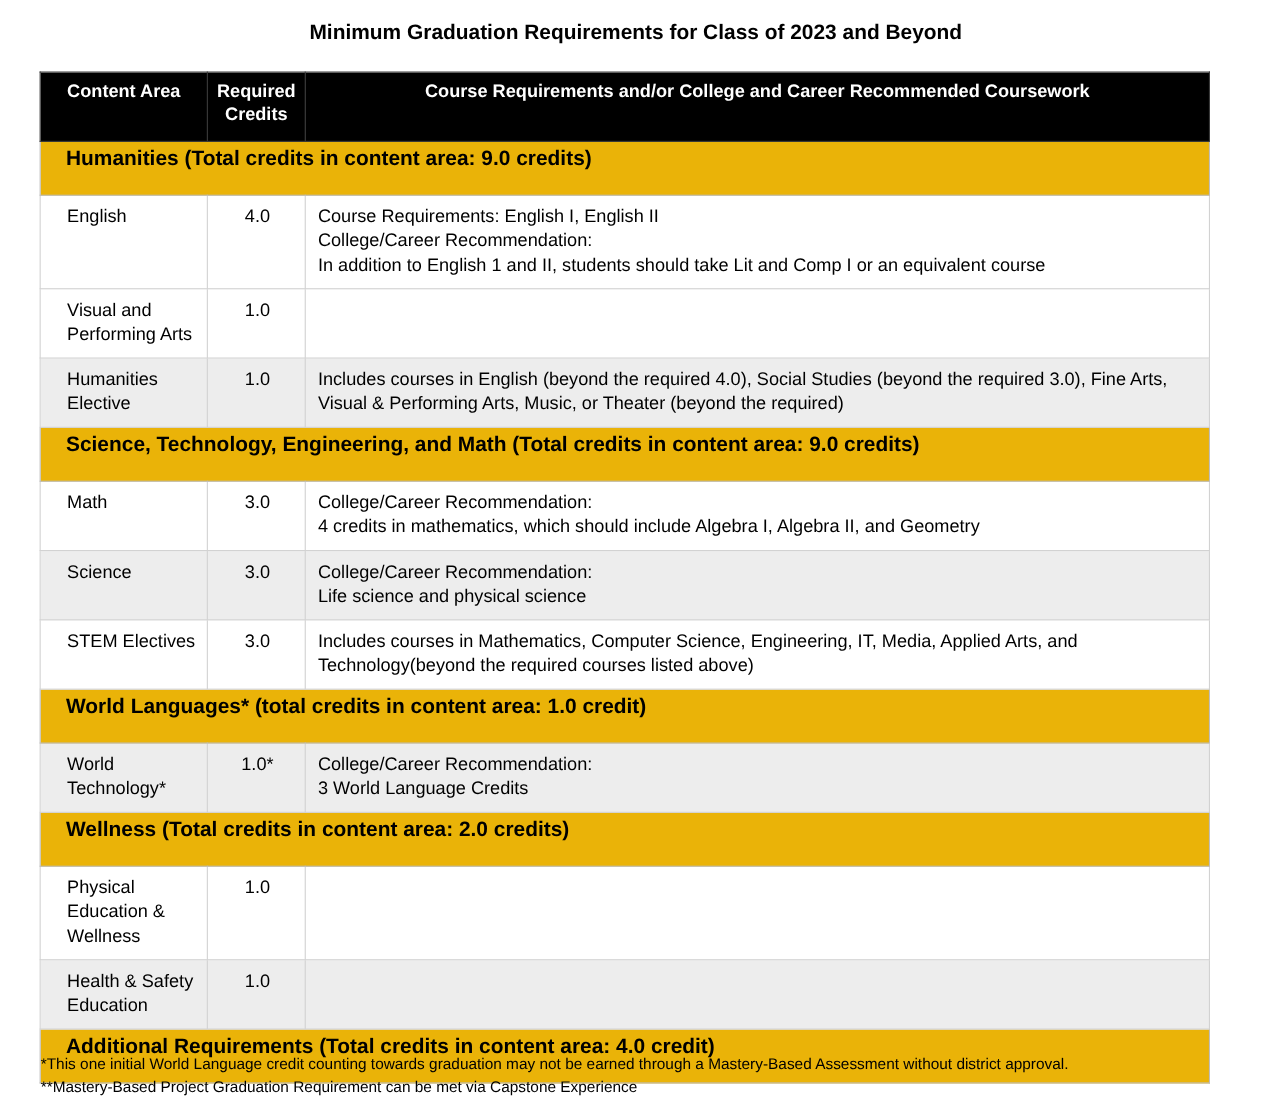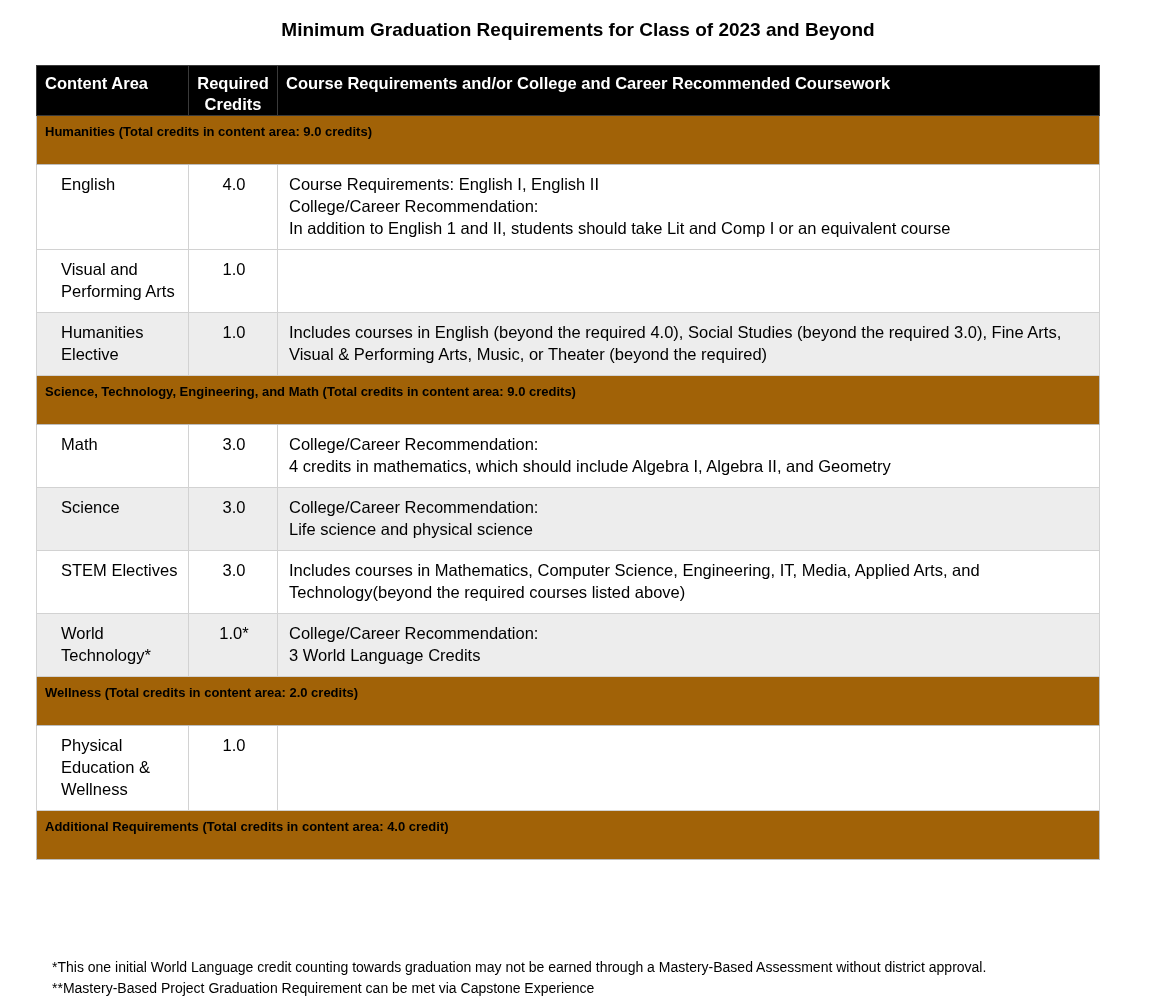--- a/index.html
+++ b/index.html
@@ -52,35 +52,36 @@
   col.c3 { width: 822px; }
 
   
   tr.head-row th {
     background: #000000;
     color: #ffffff;
     font-size: 16.5px;
     font-weight: bold;
     line-height: 21px;
     border: 1px solid #3a3a3a;
-    padding: 7px 8px 0 8px;
+    padding: 7px 8px 13px 8px;
     height: 34px;
     vertical-align: top;
+    text-align: center;
   }
   th.h-content { text-align: left; }
   th.h-credits { text-align: center; }
   th.h-course  { text-align: left; }
 
   
   tr.section-row td {
-    background: #a16207;
-    font-size: 13px;
+    background: #eab308;
+    font-size: 19px;
     font-weight: bold;
     line-height: 20px;
-    padding: 6px 0 22px 8px;
+    padding: 6px 0 22px 23px;
     border: 1px solid #bdbdbd;
     border-top: 1px solid #c9c9c9;
     color: #000;
   }
 
   
   tr.data-row td {
     font-size: 16.5px;
     line-height: 22px;
     color: #000;
@@ -104,21 +105,21 @@
   
   .footnotes {
     position: absolute;
     left: 37px;
     top: 957px;
     width: 1090px;
     font-size: 14px;
     line-height: 21px;
     color: #000;
   }
-  .footnote-line { white-space: nowrap; padding-left: 15px; }
+  .footnote-line { white-space: nowrap; }
 </style>
 </head>
 <body>
 
 <div class="page">
 
   <div class="doc-title">Minimum Graduation Requirements for Class of 2023 and Beyond</div>
 
   <table class="grad-table">
     <colgroup>
@@ -166,30 +167,38 @@
         <tr class="data-row alt">
           <td class="area">Science</td>
           <td class="credits">3.0</td>
           <td class="course">College/Career Recommendation:<br>Life science and physical science</td>
         </tr>
         <tr class="data-row plain">
           <td class="area">STEM Electives</td>
           <td class="credits">3.0</td>
           <td class="course">Includes courses in Mathematics, Computer Science, Engineering, IT, Media, Applied Arts, and Technology(beyond the required courses listed above)</td>
         </tr>
+        <tr class="section-row">
+          <td colspan="3">World Languages* (total credits in content area: 1.0 credit)</td>
+        </tr>
         <tr class="data-row alt">
           <td class="area">World Technology*</td>
           <td class="credits">1.0*</td>
           <td class="course">College/Career Recommendation:<br>3 World Language Credits</td>
         </tr>
         <tr class="section-row">
           <td colspan="3">Wellness (Total credits in content area: 2.0 credits)</td>
         </tr>
         <tr class="data-row plain">
           <td class="area">Physical Education &amp; Wellness</td>
+          <td class="credits">1.0</td>
+          <td class="course"></td>
+        </tr>
+        <tr class="data-row alt">
+          <td class="area">Health &amp; Safety Education</td>
           <td class="credits">1.0</td>
           <td class="course"></td>
         </tr>
         <tr class="section-row">
           <td colspan="3">Additional Requirements (Total credits in content area: 4.0 credit)</td>
         </tr>
       </tbody>
   </table>
 
   <div class="footnotes">

